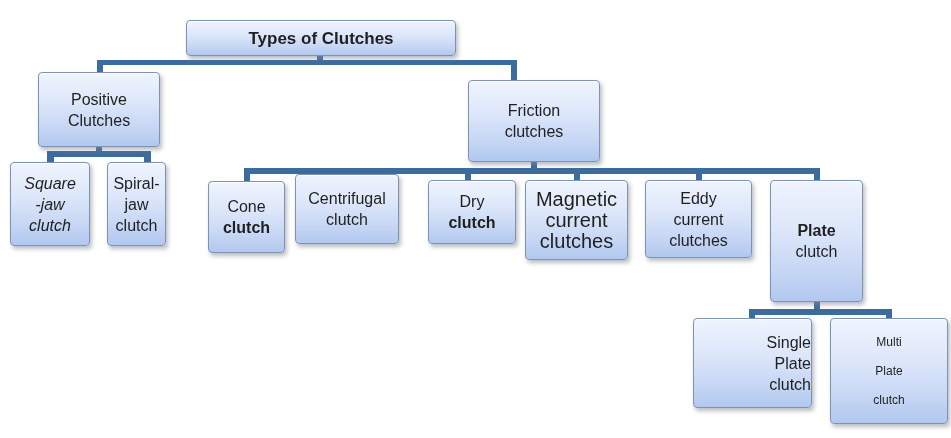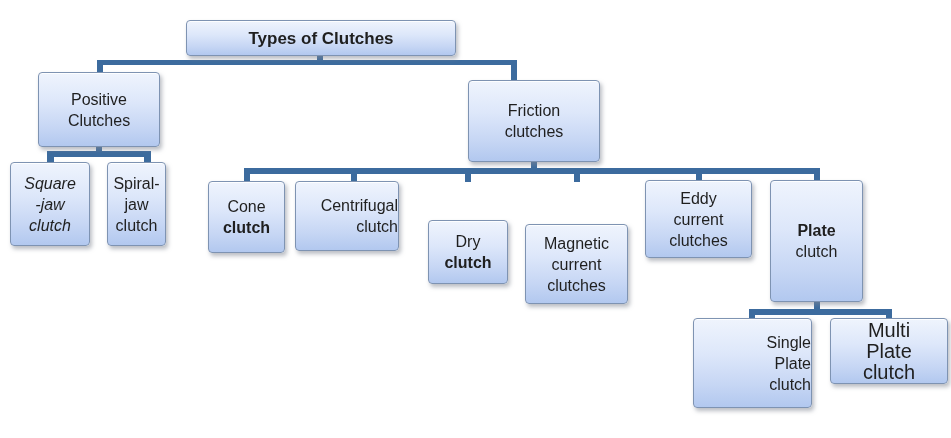--- a/index.html
+++ b/index.html
@@ -84,45 +84,45 @@
       <div class="ln">clutch</div>
     </div>
     <div class="node" style="left: 468px; top: 80px; width: 132px; height: 82px; font-size: 16px;">
       <div class="ln">Friction</div>
       <div class="ln">clutches</div>
     </div>
     <div class="node" style="left: 208px; top: 181px; width: 77px; height: 72px; font-size: 16px; text-align: center;">
       <div class="ln">Cone</div>
       <div class="ln b">clutch</div>
     </div>
-    <div class="node" style="left: 295px; top: 181px; width: 104px; height: 70px; font-size: 16px; align-items: flex-end;">
+    <div class="node" style="left: 295px; top: 174px; width: 104px; height: 70px; font-size: 16px;">
       <div class="ln">Centrifugal</div>
       <div class="ln">clutch</div>
     </div>
-    <div class="node" style="left: 428px; top: 180px; width: 80px; height: 64px; font-size: 16px; margin-top: 40px;">
+    <div class="node" style="left: 428px; top: 180px; width: 88px; height: 64px; font-size: 16px;">
       <div class="ln">Dry</div>
       <div class="ln b">clutch</div>
     </div>
-    <div class="node" style="left: 525px; top: 180px; width: 103px; height: 80px; font-size: 16px; margin-top: 44px;">
+    <div class="node" style="left: 525px; top: 180px; width: 103px; height: 80px; font-size: 20px;">
       <div class="ln">Magnetic</div>
       <div class="ln">current</div>
       <div class="ln">clutches</div>
     </div>
     <div class="node" style="left: 645px; top: 180px; width: 107px; height: 78px; font-size: 16px;">
       <div class="ln">Eddy</div>
       <div class="ln">current</div>
       <div class="ln">clutches</div>
     </div>
     <div class="node" style="left: 770px; top: 180px; width: 93px; height: 122px; font-size: 16px;">
       <div class="ln b">Plate</div>
       <div class="ln">clutch</div>
     </div>
     <div class="node" style="left: 693px; top: 318px; width: 119px; height: 90px; font-size: 16px; align-items: flex-end;">
       <div class="ln">Single</div>
       <div class="ln">Plate</div>
       <div class="ln">clutch</div>
     </div>
-    <div class="node" style="left: 830px; top: 318px; width: 118px; height: 66px; font-size: 20px;">
+    <div class="node" style="left: 830px; top: 318px; width: 118px; height: 106px; font-size: 12px; gap: 8px;">
       <div class="ln">Multi</div>
       <div class="ln">Plate</div>
       <div class="ln">clutch</div>
     </div>
   </div>
 
 </body></html>

